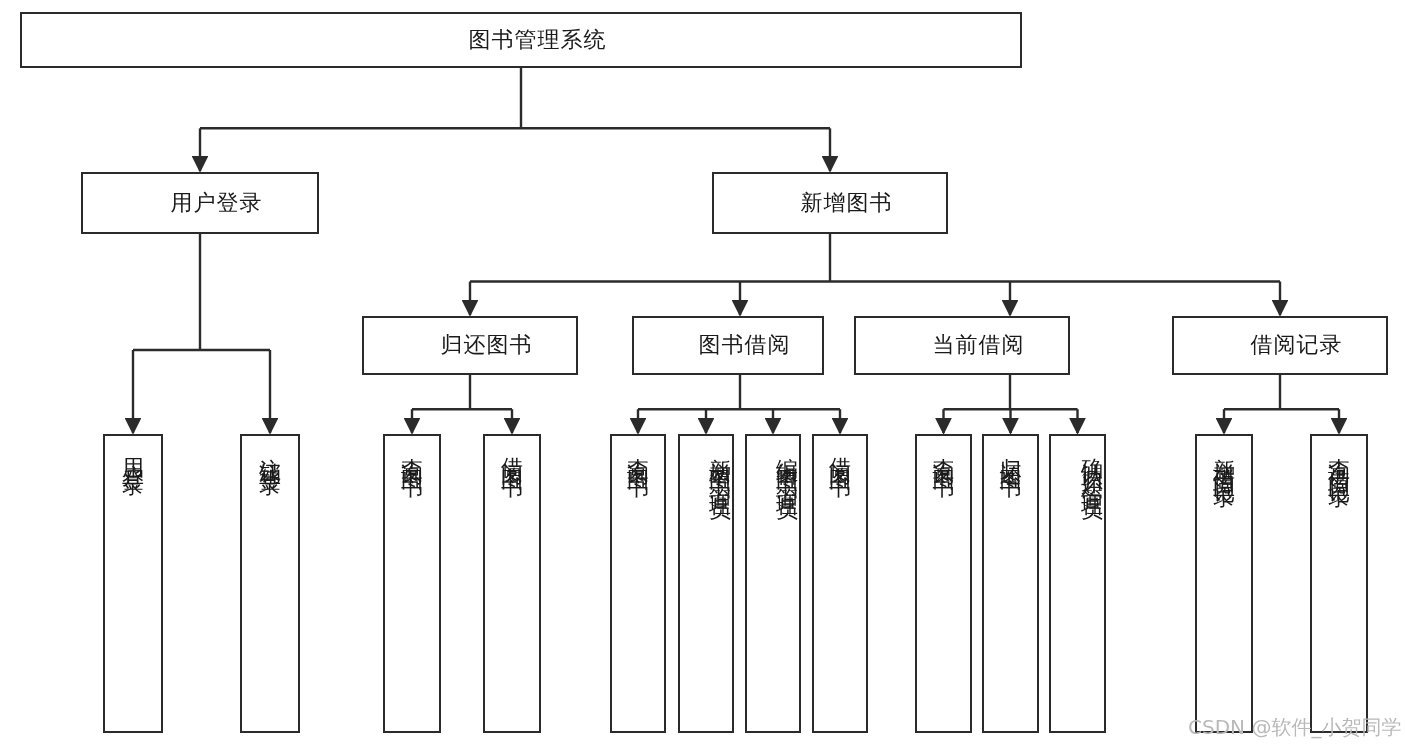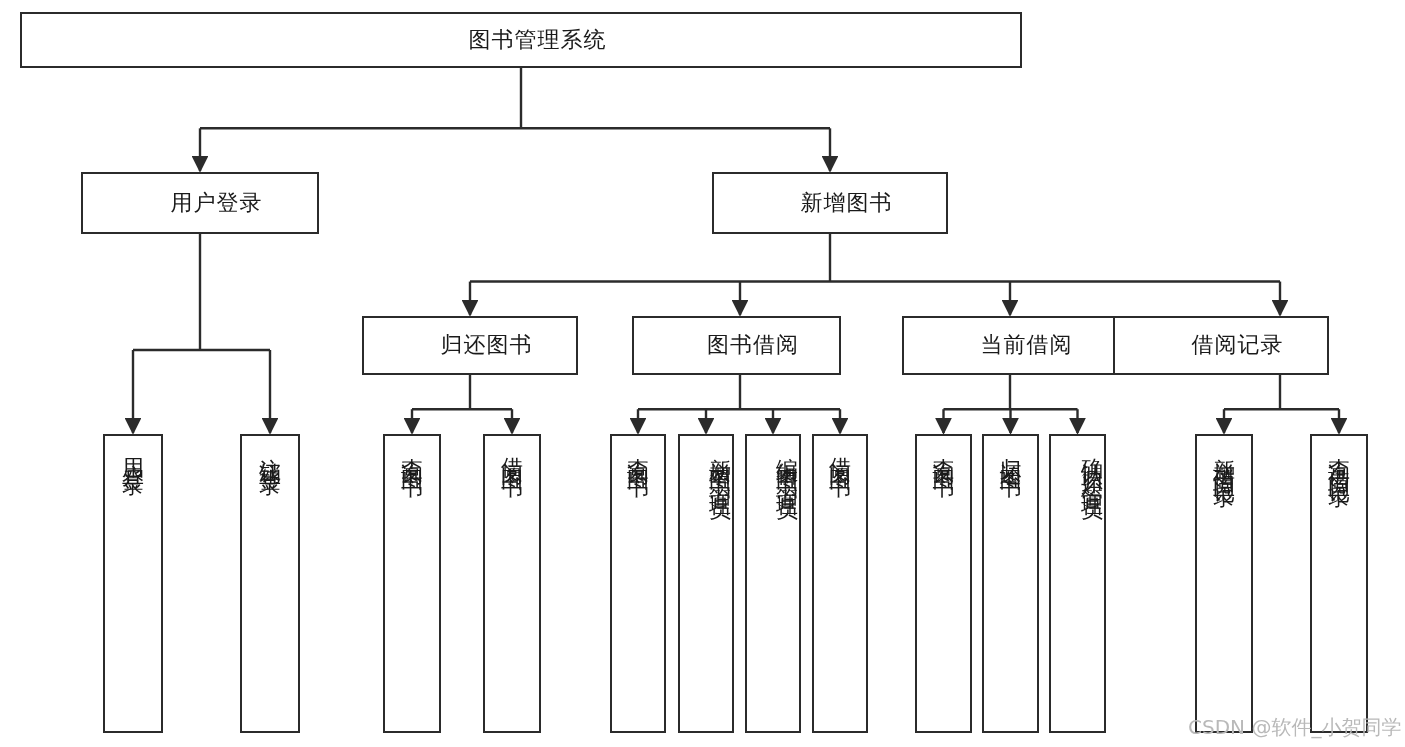--- a/index.html
+++ b/index.html
@@ -120,27 +120,27 @@
       </div>
       <div class="node h" style="left: 81px; top: 172px; width: 238px; height: 62px;">
         <span>用户登录</span>
       </div>
       <div class="node h" style="left: 712px; top: 172px; width: 236px; height: 62px;">
         <span>新增图书</span>
       </div>
       <div class="node h" style="left: 362px; top: 316px; width: 216px; height: 59px;">
         <span>归还图书</span>
       </div>
-      <div class="node h" style="left: 632px; top: 316px; width: 209px; height: 59px;">
+      <div class="node h" style="left: 632px; top: 316px; width: 192px; height: 59px;">
         <span>图书借阅</span>
       </div>
-      <div class="node h" style="left: 902px; top: 316px; width: 216px; height: 59px;">
+      <div class="node h" style="left: 854px; top: 316px; width: 216px; height: 59px;">
         <span>当前借阅</span>
       </div>
-      <div class="node h" style="left: 1113px; top: 316px; width: 216px; height: 59px;">
+      <div class="node h" style="left: 1172px; top: 316px; width: 216px; height: 59px;">
         <span>借阅记录</span>
       </div>
       <div class="node v mid" style="left: 103px; top: 434px; width: 60px; height: 299px;">
         <span>用户登录</span>
       </div>
       <div class="node v mid" style="left: 240px; top: 434px; width: 60px; height: 299px;">
         <span>注销登录</span>
       </div>
       <div class="node v mid" style="left: 383px; top: 434px; width: 58px; height: 299px;">
         <span>查询图书</span>

